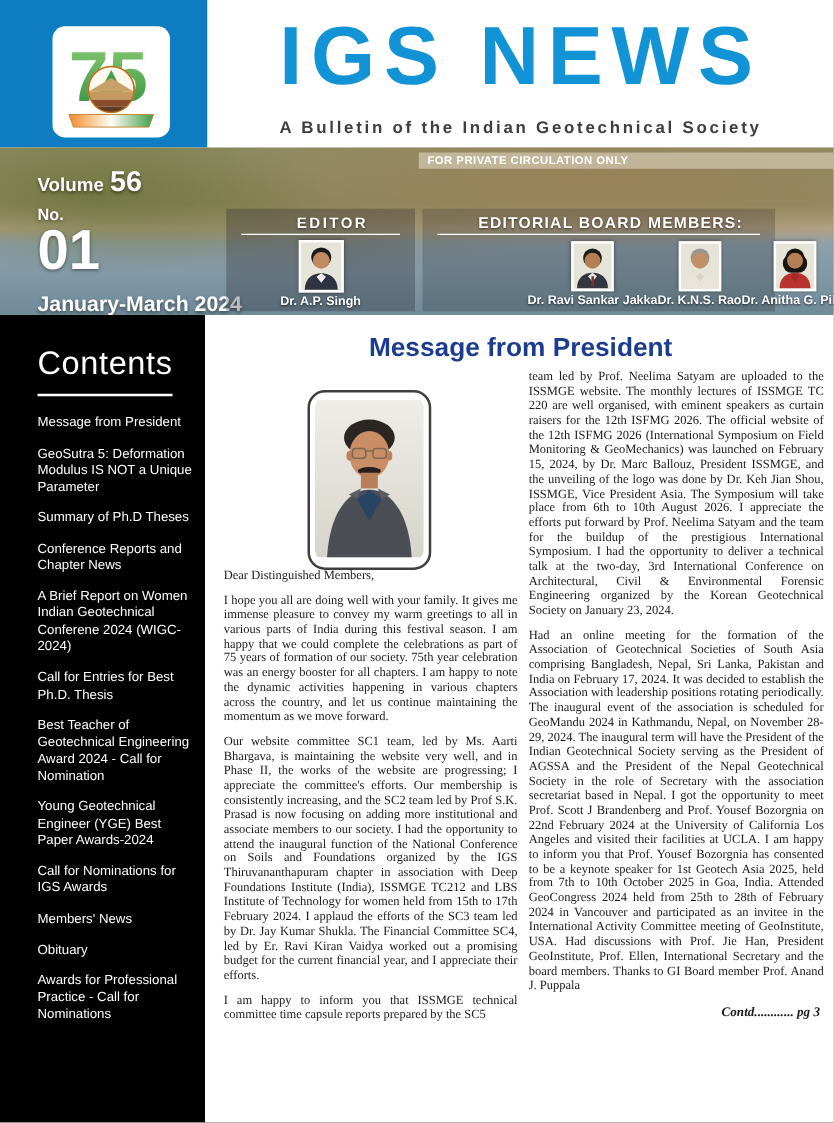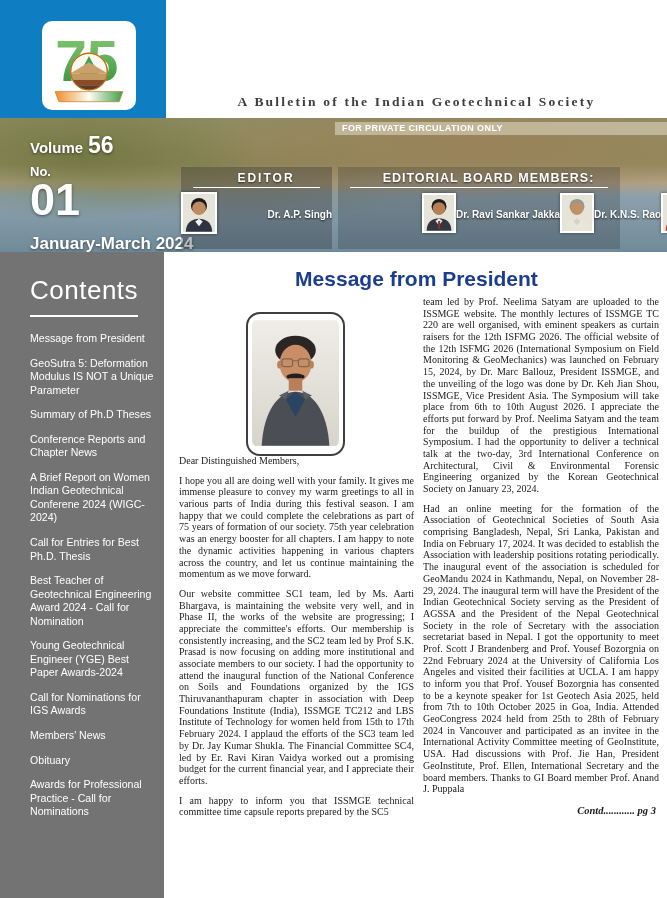--- a/index.html
+++ b/index.html
@@ -16,21 +16,21 @@
     position:absolute; left:42px; top:21px; width:94px; height:89px;
     background:#fff; border-radius:10px; display:flex; align-items:center; justify-content:center;
   }
   .header-white { position:absolute; left:166px; top:0; width:501px; height:118px; background:#fff; }
   .masthead {
     position:absolute; left:0; top:2px; width:100%; text-align:center;
     font-size:66px; font-weight:bold; letter-spacing:7px; color:#1193d6; line-height:1.3;
   }
   .masthead-sub {
     position:absolute; left:0; top:94px; width:100%; text-align:center;
-    font-size:13.5px; font-weight:bold; letter-spacing:2.2px; color:#3e3e3e;font-family:Liberation Serif, serif;
+    font-size:13.5px; font-weight:bold; letter-spacing:2.2px; color:#3e3e3e;
   }
 
   
   .banner {
     position:absolute; left:0; top:118px; width:667px; height:134px;
     background:
       radial-gradient(ellipse 260px 90px at 12% 28%, rgba(104,116,58,.75), transparent 70%),
       radial-gradient(ellipse 420px 80px at 72% 18%, rgba(156,129,88,.85), transparent 72%),
       radial-gradient(ellipse 300px 60px at 35% 45%, rgba(125,122,78,.5), transparent 70%),
       linear-gradient(to bottom, #8f8c63 0%, #94895f 34%, #b3a184 48%, #8da0ab 58%, #7e96a4 80%, #6f8a99 100%);
@@ -49,39 +49,39 @@
 
   .panel { position:absolute; top:49px; height:82px; background:rgba(35,38,42,.30); }
   .panel-editor { left:181px; width:151px; }
   .panel-board  { left:338px; width:282px; background:rgba(35,38,42,.24); }
   .panel-head {
     font-size:12px; font-weight:bold; color:#fff; text-align:center;
     letter-spacing:2px; margin-top:4px; text-shadow:0 1px 2px rgba(0,0,0,.6);padding-left:19px;
   }
   .panel-board .panel-head { letter-spacing:1px; font-size:12.5px; }
   .panel-rule { border-bottom:1.5px solid #fff; margin:2px 12px 4px; }
-  .fig { display:flex; flex-direction:row; align-items:center;justify-content:space-between; }
+  .fig { display:flex; flex-direction:column; align-items:center; }
   .pic { width:34px; height:40px; border:2px solid #fff; box-shadow:0 0 3px rgba(0,0,0,.45); background:#e3e0d6; display:block; }
   .editor-fig .pic { width:36px; height:42px; }
   .cap {
     font-size:10px; font-weight:bold; color:#fff; margin-top:2px; white-space:nowrap;
     text-shadow:0 1px 2px rgba(0,0,0,.75);
   }
   .board-row { display:flex; justify-content:space-between; padding:1px 40px 0;margin-left:44px; }
 
   
   .editor-fig            { --hair:#1a1a1a; --skin:#c08a62; --suit:#2d3340; --shirt:#f2f2f2; --tie:none; }
   figure.board-member:nth-of-type(1) { --hair:#1d1d1d; --skin:#b57f53; --suit:#32363f; --shirt:#ececec; --tie:#8c2f2f; }
   figure.board-member:nth-of-type(2) { --hair:#97968c; --skin:#c29067; --suit:#e9e5da; --shirt:#d8d2c4; --tie:none; }
   figure.board-member:nth-of-type(3) { --hair:#171412; --skin:#b57f57; --suit:#b83230; --shirt:#a52b29; --tie:none; }
   figure.board-member:nth-of-type(3) .hair-side { display:inline; }
   .hair-side { display:none; }
 
   
-  .sidebar { position:absolute; left:0; top:252px; width:164px; height:646px; background:#737373; color:#fff; }
+  .sidebar { position:absolute; left:0; top:252px; width:164px; height:646px; background:#000000; color:#fff; }
   .toc-head {
     font-size:26px; font-weight:400; letter-spacing:.5px;
     margin:23px 0 15px 30px; padding-bottom:9px; border-bottom:2px solid #fff; width:108px;
   }
   .toc { list-style:none; margin:0 10px 0 30px; }
   .toc-item { font-size:10.6px; line-height:1.28; margin-bottom:11px; }
 
   
   .main { position:absolute; left:166px; top:252px; width:501px; height:646px; background:#fff; }
   .article-title {
@@ -131,20 +131,21 @@
           <rect x="27" y="52" width="40" height="7" fill="#c49a5f"></rect>
           <rect x="27" y="59" width="40" height="6" fill="#8a4b2a"></rect>
           <rect x="27" y="65" width="40" height="6" fill="#5e3b23"></rect>
         </g>
         <circle cx="47" cy="50" r="20" fill="none" stroke="#b56a1e" stroke-width="1"></circle>
         <path d="M10,72 L84,72 L80,83 L14,83 Z" fill="url(#tric)" stroke="#c87f2a" stroke-width=".8"></path>
       </svg>
     </div>
   </div>
   <div class="header-white">
+    <div class="masthead">IGS NEWS</div>
     <div class="masthead-sub">A Bulletin of the Indian Geotechnical Society</div>
   </div>
 
   <div class="banner">
     <div class="circ-band">FOR PRIVATE CIRCULATION ONLY</div>
 
     <div class="issue-block">
       <div class="vol-line"><span>Volume</span><span class="vol-num">56</span></div>
       <div class="no-label">No.</div>
       <div class="issue-num">01</div>

